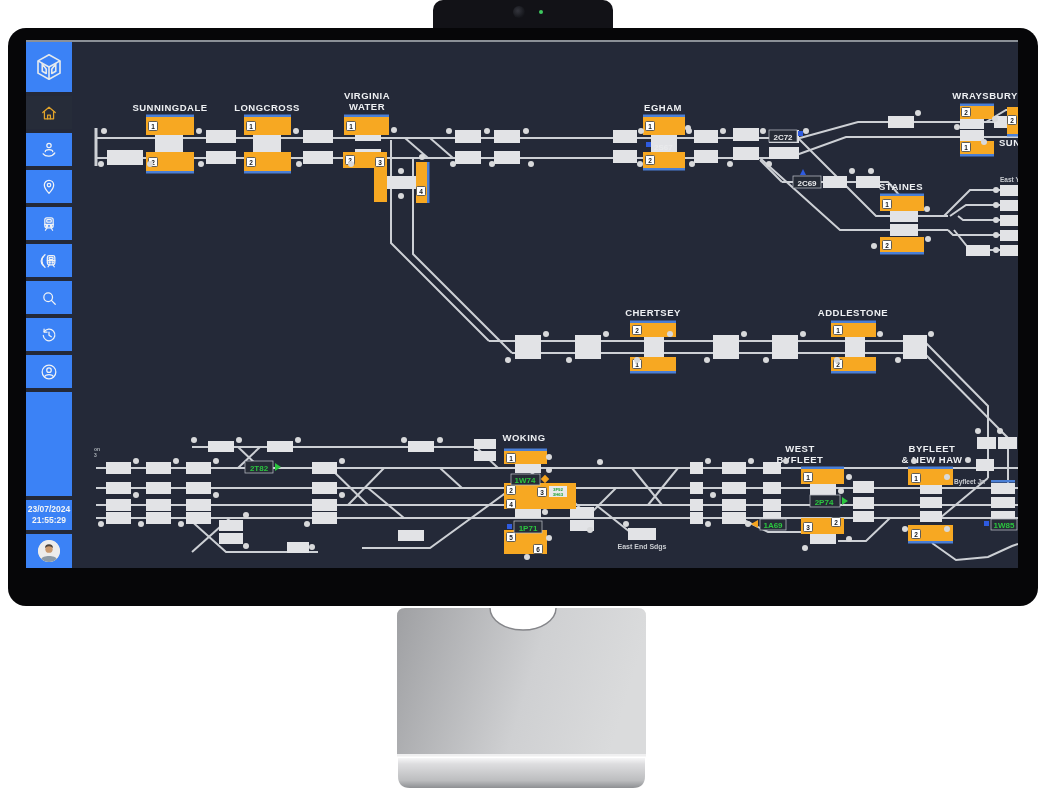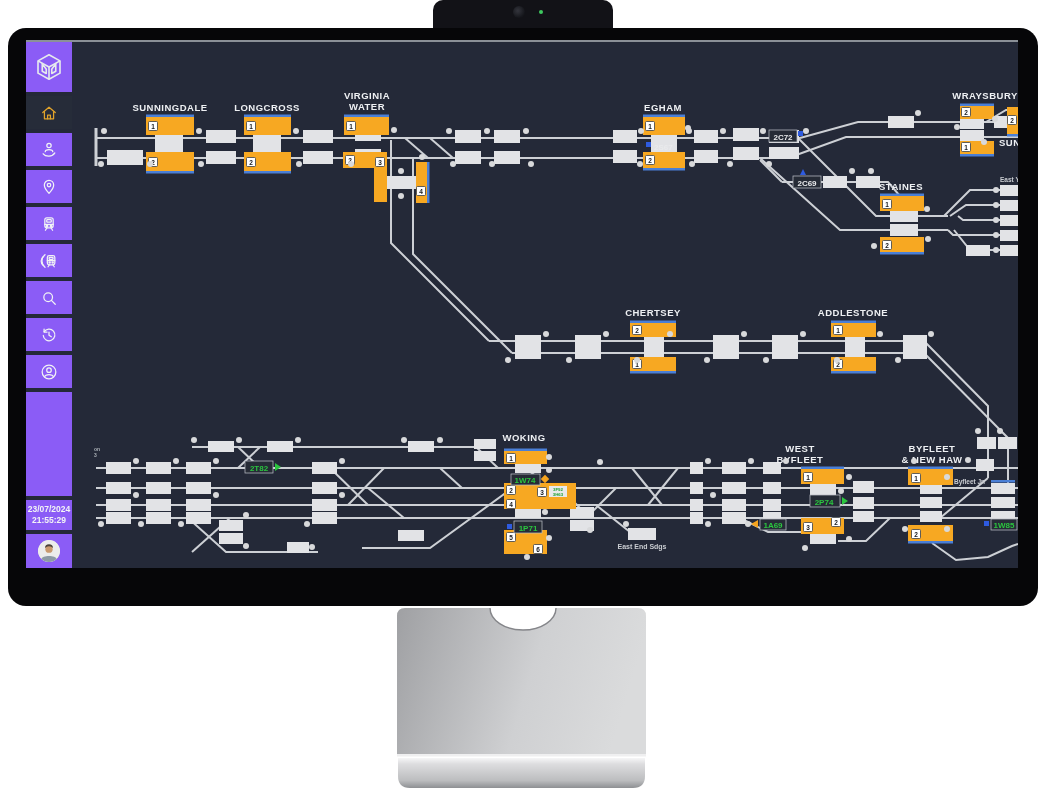--- a/index.html
+++ b/index.html
@@ -7,21 +7,21 @@
   
   .cam-tab{position:absolute;left:433px;top:0;width:180px;height:30px;background:#121217;border-radius:10px 10px 0 0;}
   .cam-lens{position:absolute;left:80px;top:6px;width:12px;height:12px;border-radius:50%;
     background:radial-gradient(circle at 40% 40%, #34353d, #14151a 70%);}
   .cam-led{position:absolute;left:106px;top:10px;width:4px;height:4px;border-radius:50%;}
   
   .monitor{position:absolute;left:8px;top:28px;width:1030px;height:578px;background:#060608;border-radius:18px;}
   .screen{position:absolute;left:18px;top:12px;right:20px;bottom:38px;background:#242938;border-top:2px solid #8b9097;display:flex;}
   
   .sidebar{width:46px;display:flex;flex-direction:column;gap:4px;background:#242938;}
-  .tile{background:#8b5cf6;display:flex;align-items:center;justify-content:center;flex:none;}
+  .tile{background:#3b82f6;display:flex;align-items:center;justify-content:center;flex:none;}
   .tile.logo{height:50px;}
   .tile.nav{height:33px;cursor:pointer;}
   .tile.nav.active{background:#262c39;}
   .tile.fill{flex:1 1 auto;}
   .tile.datetime{height:30px;flex-direction:column;color:#f2f4f6;font-size:8.5px;font-weight:bold;line-height:1.3;text-align:center;}
   .tile.avatar-tile{height:34px;}
   .tile.nav svg{width:20px;height:20px;stroke:#f1f3f5;fill:none;stroke-width:1.5;stroke-linecap:round;stroke-linejoin:round;}
   .tile.nav.active svg{stroke:#e2a42b;}
   .tile.logo svg{width:30px;height:30px;stroke:#e6eaed;fill:none;stroke-width:1.3;stroke-linejoin:round;}
   .avatar{width:22px;height:22px;border-radius:50%;overflow:hidden;background:#e9e9e9;}

